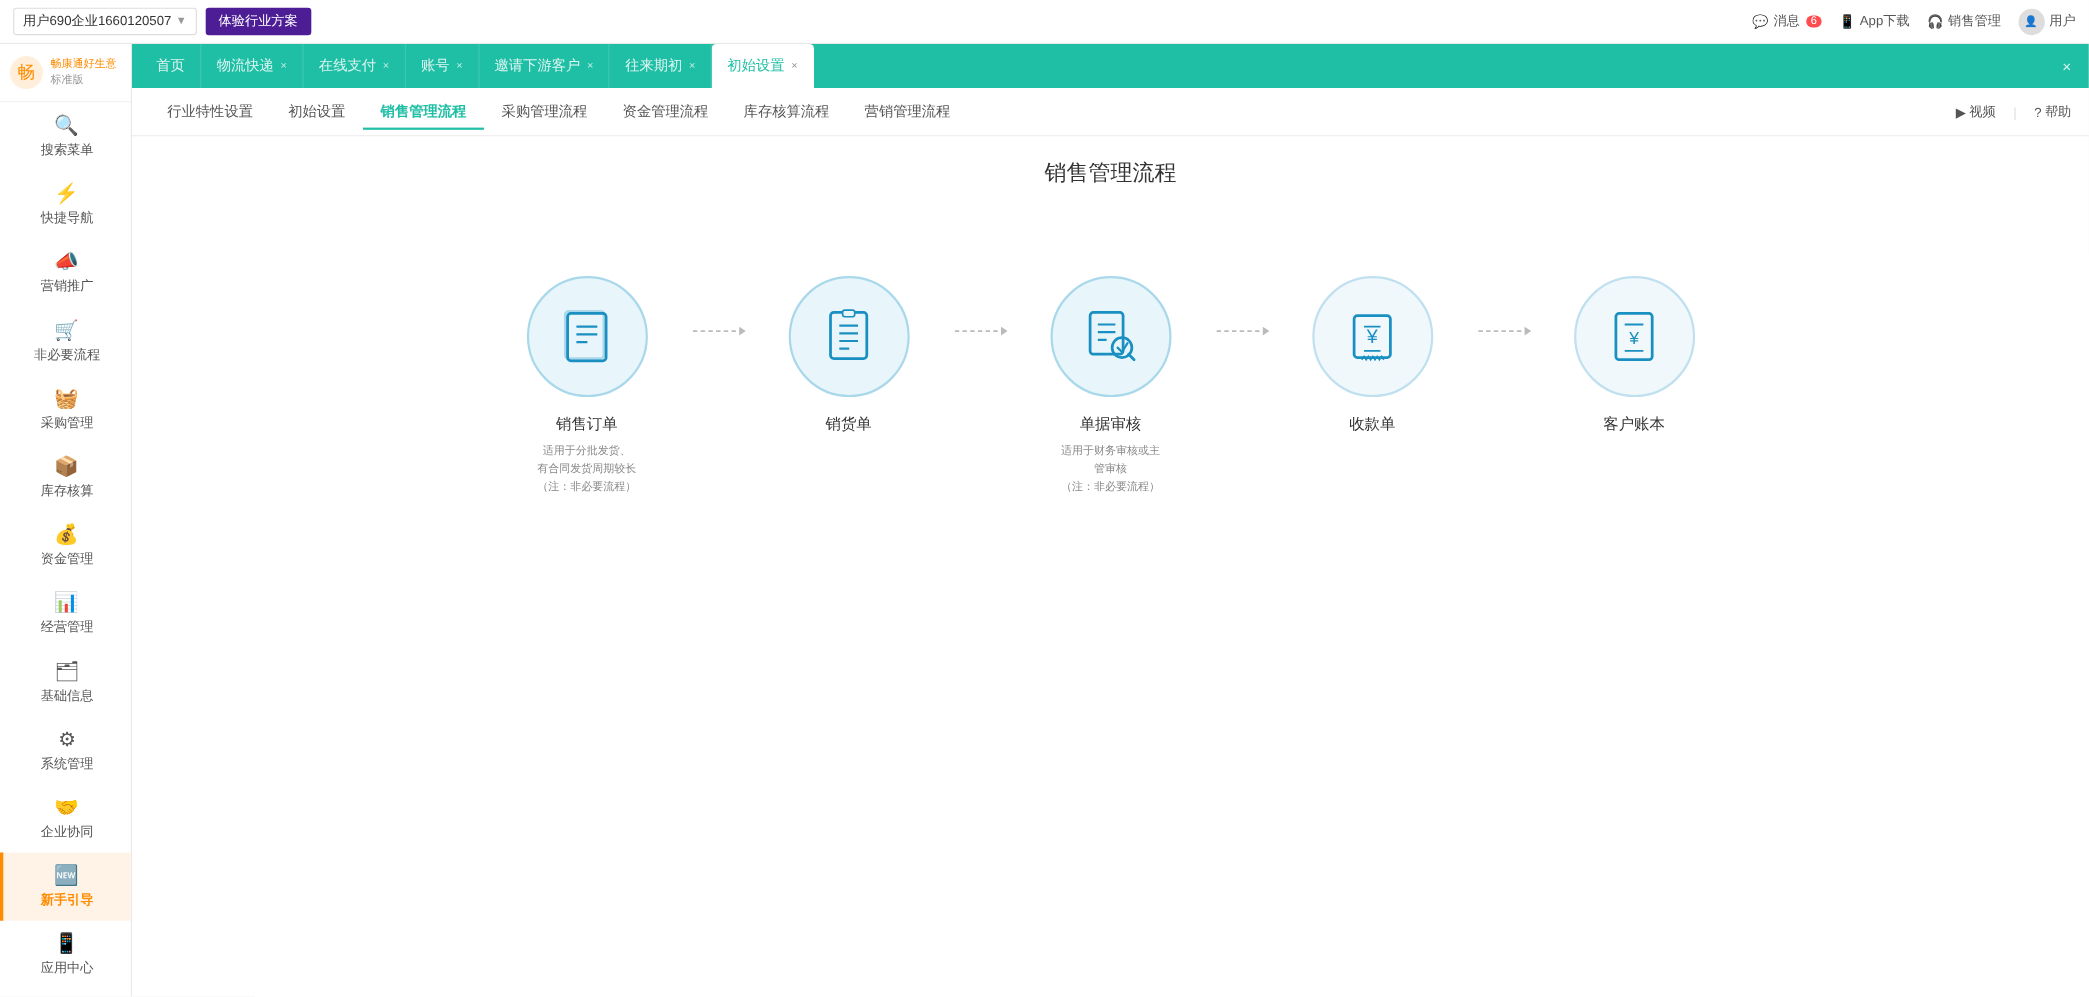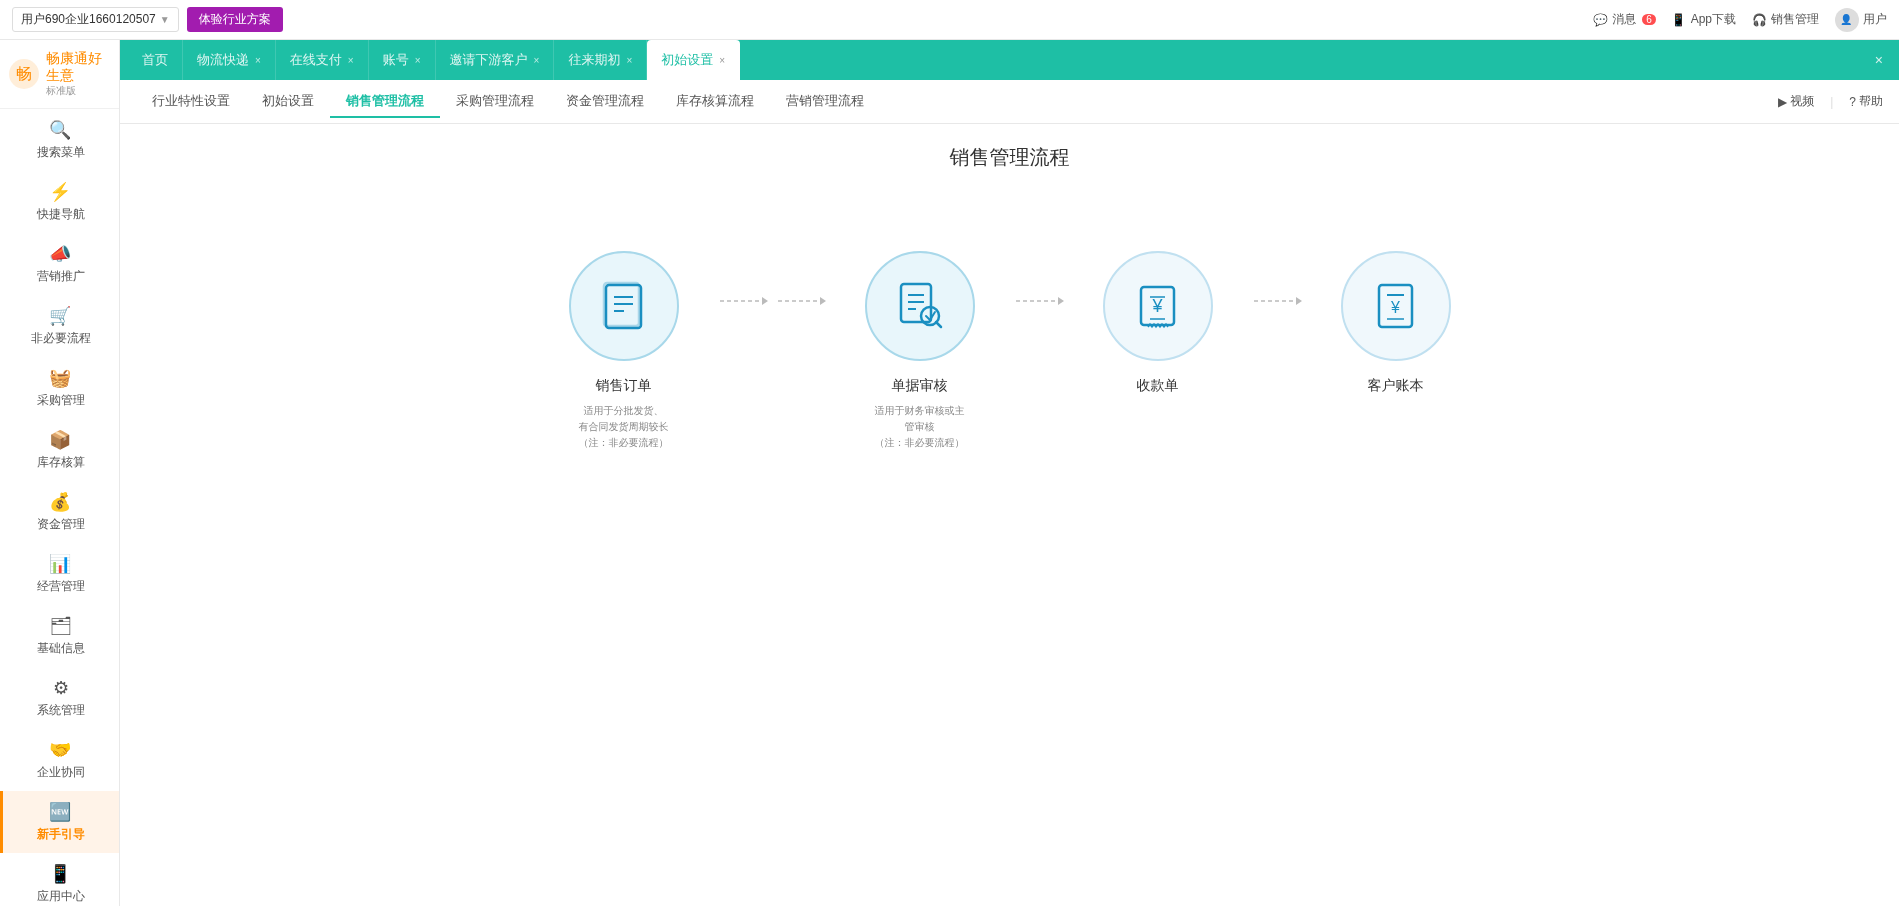--- a/index.html
+++ b/index.html
@@ -12,21 +12,21 @@
       border-bottom: 1px solid #e8e8e8; position: relative; z-index: 100;
     }
     .top-header-left { display: flex; align-items: center; gap: 8px; }
     .user-selector {
       display: flex; align-items: center; gap: 4px;
       border: 1px solid #ddd; border-radius: 3px; padding: 3px 8px;
       cursor: pointer; font-size: 12px; color: #333;
     }
     .user-selector .chevron { color: #999; font-size: 10px; }
     .btn-experience {
-      background: #a21caf; color: #fff; border: none; border-radius: 3px;
+      background: #4c1d95; color: #fff; border: none; border-radius: 3px;
       padding: 4px 12px; cursor: pointer; font-size: 12px; font-family: Liberation Mono, monospace;
     }
     .top-header-right { display: flex; align-items: center; gap: 16px; font-size: 12px; color: #555; }
     .top-header-right .icon-group { display: flex; align-items: center; gap: 4px; cursor: pointer; }
     .badge { background: #ff4d4f; color: #fff; border-radius: 10px; font-size: 10px; padding: 0 4px; margin-left: 2px; }
     .avatar { width: 24px; height: 24px; border-radius: 50%; background: #ddd; display: inline-flex; align-items: center; justify-content: center; font-size: 10px; }
 
     
     .main-layout { display: flex; height: calc(906px - 40px); }
 
@@ -34,21 +34,21 @@
     .sidebar {
       width: 120px; background: #fff; border-right: 1px solid #e8e8e8;
       display: flex; flex-direction: column; overflow-y: auto;
       flex-shrink: 0;
     }
     .sidebar-logo {
       padding: 10px 8px; display: flex; align-items: center; gap: 6px;
       border-bottom: 1px solid #f0f0f0;
     }
     .logo-icon { width: 32px; height: 32px; }
-    .logo-text { font-size: 14px; color: #ff8c00; line-height: 1.2; }
+    .logo-text { font-size: 10px; color: #ff8c00; line-height: 1.2; }
     .logo-subtitle { font-size: 10px; color: #999; }
     .sidebar-item {
       display: flex; flex-direction: column; align-items: center;
       padding: 10px 4px; cursor: pointer; color: #555; font-size: 12px;
       border-left: 3px solid transparent; transition: all 0.2s;
     }
     .sidebar-item.active { background: #fff3e8; color: #ff8c00; border-left-color: #ff8c00; font-weight: bold; }
     .sidebar-icon { font-size: 18px; margin-bottom: 3px; }
 
     
@@ -302,20 +302,34 @@
           <div class="flow-desc">适用于分批发货、<br>有合同发货周期较长<br>（注：非必要流程）</div>
         </div>
 
         <div class="flow-arrow">
           <svg width="50" height="20" viewBox="0 0 50 20">
             <line x1="2" y1="10" x2="44" y2="10" stroke="#bbb" stroke-width="1.5" stroke-dasharray="4,3"></line>
             <polygon points="44,6 50,10 44,14" fill="#bbb"></polygon>
           </svg>
         </div>
 
+        <div class="flow-item">
+          <div class="flow-circle">
+            <svg width="55" height="55" viewBox="0 0 55 55">
+              <rect x="11" y="5" width="33" height="42" rx="3" fill="none" stroke="#1a8fc1" stroke-width="2.5"></rect>
+              <line x1="19" y1="17" x2="36" y2="17" stroke="#1a8fc1" stroke-width="2"></line>
+              <line x1="19" y1="24" x2="36" y2="24" stroke="#1a8fc1" stroke-width="2"></line>
+              <line x1="19" y1="31" x2="36" y2="31" stroke="#1a8fc1" stroke-width="2"></line>
+              <line x1="19" y1="38" x2="28" y2="38" stroke="#1a8fc1" stroke-width="2"></line>
+              <rect x="22" y="3" width="11" height="6" rx="2" fill="#e8f6fb" stroke="#1a8fc1" stroke-width="1.5"></rect>
+            </svg>
+          </div>
+          <div class="flow-name">销货单</div>
+          <div class="flow-desc"></div>
+        </div>
 
         <div class="flow-arrow">
           <svg width="50" height="20" viewBox="0 0 50 20">
             <line x1="2" y1="10" x2="44" y2="10" stroke="#bbb" stroke-width="1.5" stroke-dasharray="4,3"></line>
             <polygon points="44,6 50,10 44,14" fill="#bbb"></polygon>
           </svg>
         </div>
 
         <div class="flow-item">
           <div class="flow-circle">

